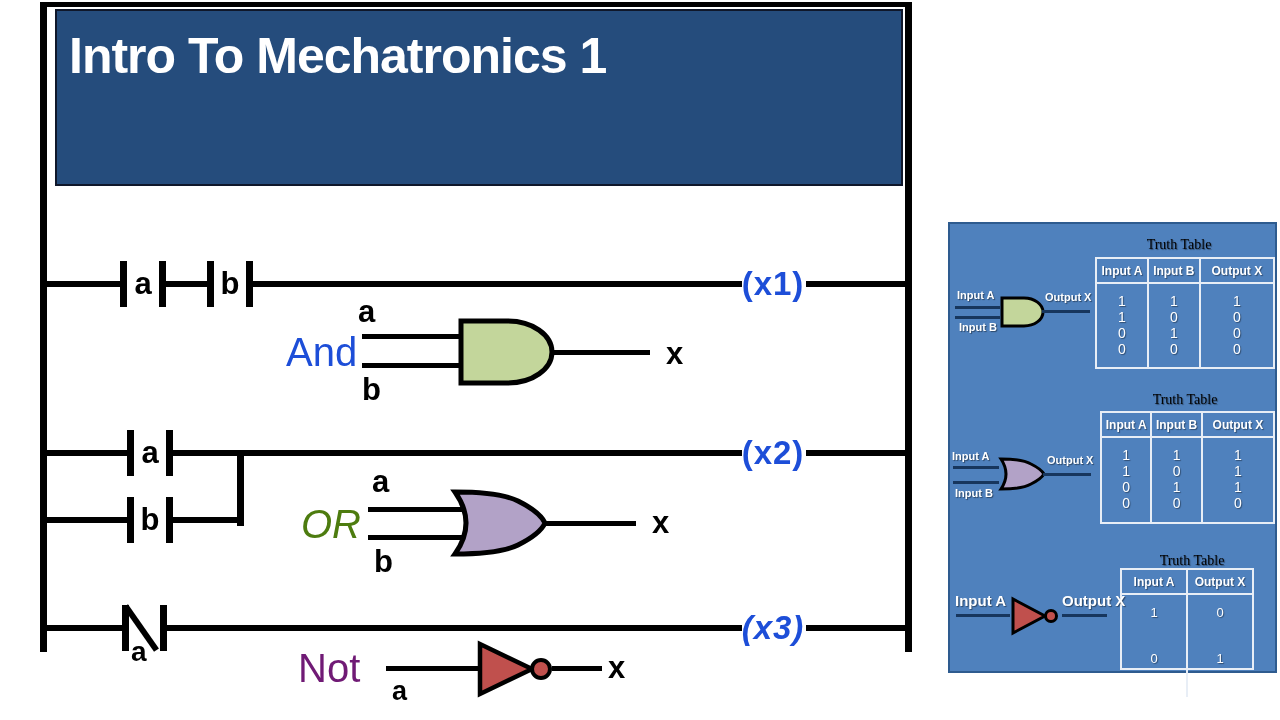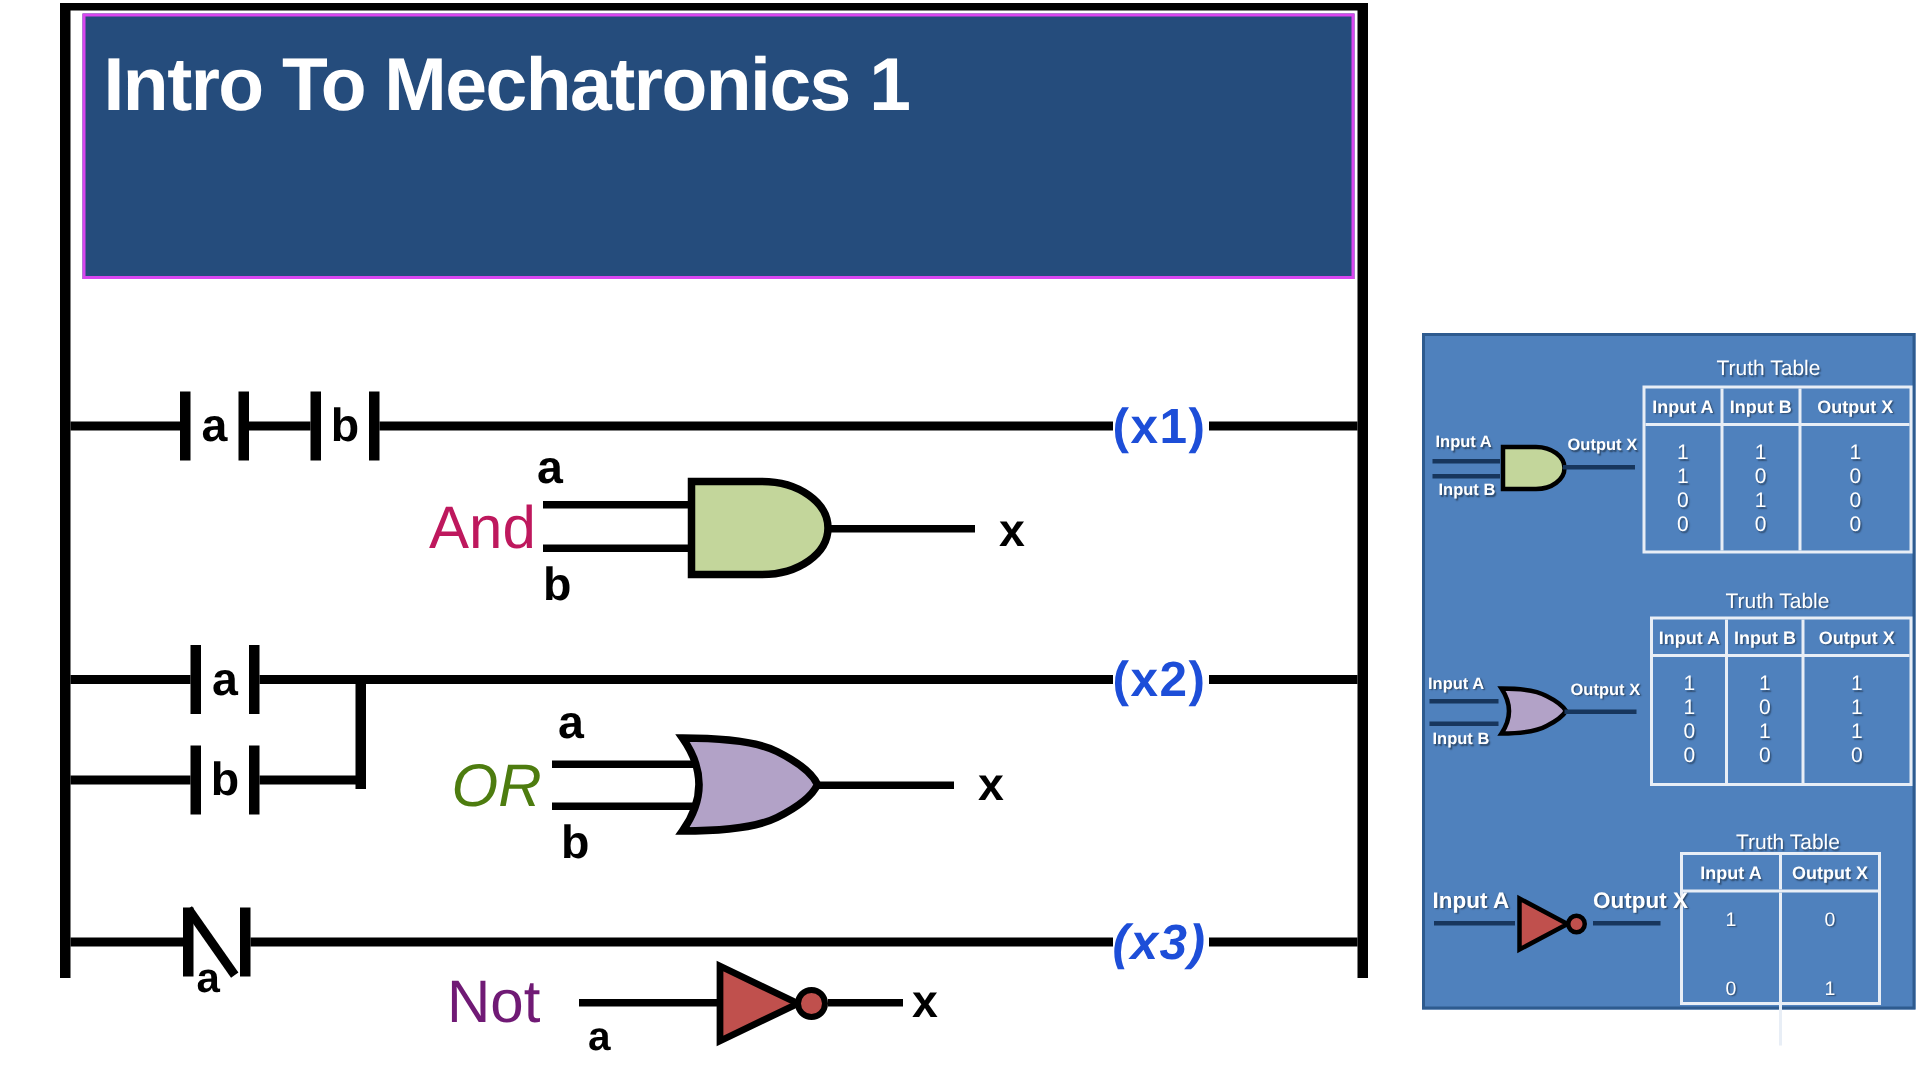--- a/index.html
+++ b/index.html
@@ -12,30 +12,30 @@
   .vbar{position:absolute;background:#000;width:7px;height:46px;}
   .clbl{position:absolute;font-weight:bold;font-size:31px;color:#000;width:32px;height:46px;
         display:flex;align-items:center;justify-content:center;}
   .glbl{position:absolute;font-weight:bold;font-size:31px;color:#000;}
   .coil{position:absolute;width:66px;height:44px;display:flex;align-items:center;justify-content:center;
         font-weight:bold;font-size:33px;color:#1d4ed8;letter-spacing:1px;}
   .gname{position:absolute;font-size:40px;}
   .gatesvg{position:absolute;}
   
   #titlebox{position:absolute;left:55px;top:9px;width:848px;height:177px;background:#254C7C;
-            border:2px solid #d946ef;box-sizing:border-box;}
+            border:2px solid #0f172a;box-sizing:border-box;}
   #titlebox .tline{position:absolute;left:12px;color:#fff;font-weight:bold;font-size:50px;letter-spacing:-1px;white-space:nowrap;}
   
   #panel{position:absolute;left:948px;top:222px;width:329px;height:451px;background:#4F81BD;
          border:2px solid #2E5B8F;box-sizing:border-box;}
   .plbl{position:absolute;color:#fff;font-weight:bold;font-size:11px;
         text-shadow:1px 1px 1px rgba(0,0,0,.45);white-space:nowrap;}
   .plbl-big{font-size:15px;}
-  .ptitle{position:absolute;color:#ffffff;font-size:14px;width:160px;text-align:center;
-          text-shadow:1px 1px 1px rgba(0,0,0,.4);}
+  .ptitle{position:absolute;color:#000000;font-size:14px;width:160px;text-align:center;
+          text-shadow:1px 1px 1px rgba(0,0,0,.4);font-family:Liberation Serif, serif;}
   .pline{position:absolute;background:#17365D;height:3px;}
   .tt{position:absolute;border:2px solid #E8EEF6;box-sizing:border-box;color:#fff;
       display:flex;flex-direction:column;}
   .tt-head{display:flex;border-bottom:2px solid #E8EEF6;}
   .ttc{flex:1;border-right:2px solid #E8EEF6;text-align:center;font-size:12px;font-weight:bold;
        padding:5px 0 4px;text-shadow:1px 1px 1px rgba(0,0,0,.4);}
   .ttc:last-child{border-right:none;}
   .tt-body{display:flex;flex:1;}
   .ttcol{flex:1;border-right:2px solid #E8EEF6;text-align:center;}
   .ttcol:last-child{border-right:none;}
@@ -65,21 +65,21 @@
   <div class="clbl" style="left:127px;top:261px;">a</div>
   <div class="vbar" style="left:159px;top:261px;"></div>
   <div class="hline" style="left:166px;top:281px;width:41px;"></div>
   <div class="vbar" style="left:207px;top:261px;"></div>
   <div class="clbl" style="left:214px;top:261px;">b</div>
   <div class="vbar" style="left:246px;top:261px;"></div>
   <div class="hline" style="left:253px;top:281px;width:489px;"></div>
   <div class="coil" style="left:740px;top:262px;">(x1)</div>
   <div class="hline" style="left:806px;top:281px;width:99px;"></div>
 
-  <div class="gname" style="left: 286px; top: 330px; color: #be185d;">And</div>
+  <div class="gname" style="left: 286px; top: 330px; color: #1d4ed8;">And</div>
   <div class="glbl" style="left:358px;top:294px;">a</div>
   <div class="hline thin" style="left:362px;top:334px;width:100px;"></div>
   <div class="hline thin" style="left:362px;top:363px;width:100px;"></div>
   <div class="glbl" style="left:362px;top:372px;">b</div>
   <svg class="gatesvg" style="left:458px;top:318px;" width="100" height="68" viewBox="0 0 100 68">
     <path d="M3,3 H50 A44,31 0 0 1 50,65 H3 Z" stroke="#000" stroke-width="5" fill="#C3D69B"></path>
   </svg>
   <div class="hline thin" style="left:552px;top:350px;width:98px;"></div>
   <div class="glbl" style="left:666px;top:336px;">x</div>
 

